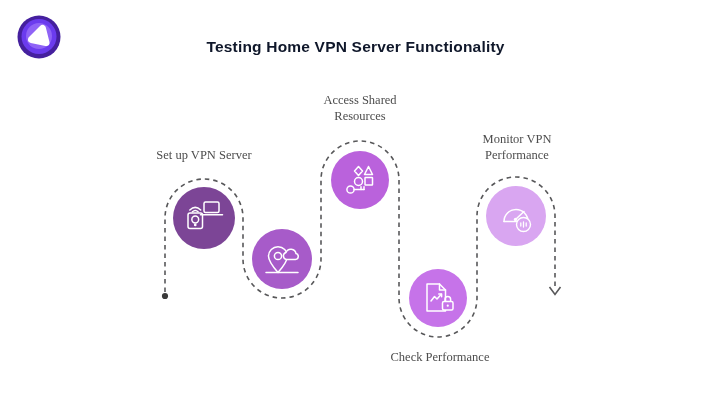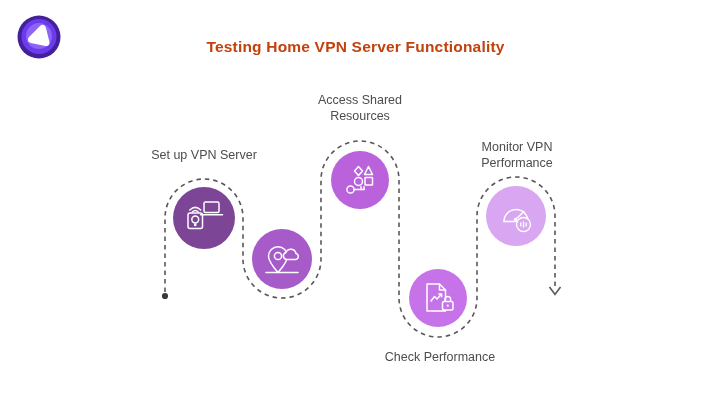--- a/index.html
+++ b/index.html
@@ -4,34 +4,35 @@
 <style>
   html,body{margin:0;padding:0;}
   body{
     width:711px;height:400px;overflow:hidden;position:relative;
     background:#ffffff;
     font-family:"Liberation Sans", sans-serif;
   }
   .stage{position:absolute;inset:0;}
   .title{
     position:absolute;top:38px;left:0;width:711px;
-    text-align:center;font-size:15.5px;font-weight:700;color:#c2410c;
+    text-align:center;font-size:15.5px;font-weight:700;color:#0f172a;
     letter-spacing:.2px;
   }
   .logo{position:absolute;top:14px;left:16px;width:46px;height:46px;}
   svg.flow{position:absolute;top:0;left:0;}
   .step-label{
     position:absolute;font-size:12.5px;color:#4d4d4d;line-height:1.25;
     text-align:center;
+    font-family:Liberation Serif, serif;
   }
   .lbl-1{top:148px;left:104px;width:200px;text-align:center;}
   .lbl-2{top:314px;left:183px;width:200px;}
   .lbl-3{top:93px;left:300px;width:120px;}
   .lbl-4{top:350px;left:340px;width:200px;}
-  .lbl-5{top:140px;left:457px;width:120px;}
+  .lbl-5{top:132px;left:457px;width:120px;}
 </style>
 </head>
 <body>
 
 <div class="stage">
 
   <svg class="logo" viewBox="0 0 46 46">
     <circle cx="23" cy="23" r="21.5" fill="#45209e"></circle>
     <circle cx="23" cy="22.5" r="17.5" fill="#6b3bee"></circle>
     <circle cx="23" cy="22" r="13" fill="#8f63f6"></circle>

